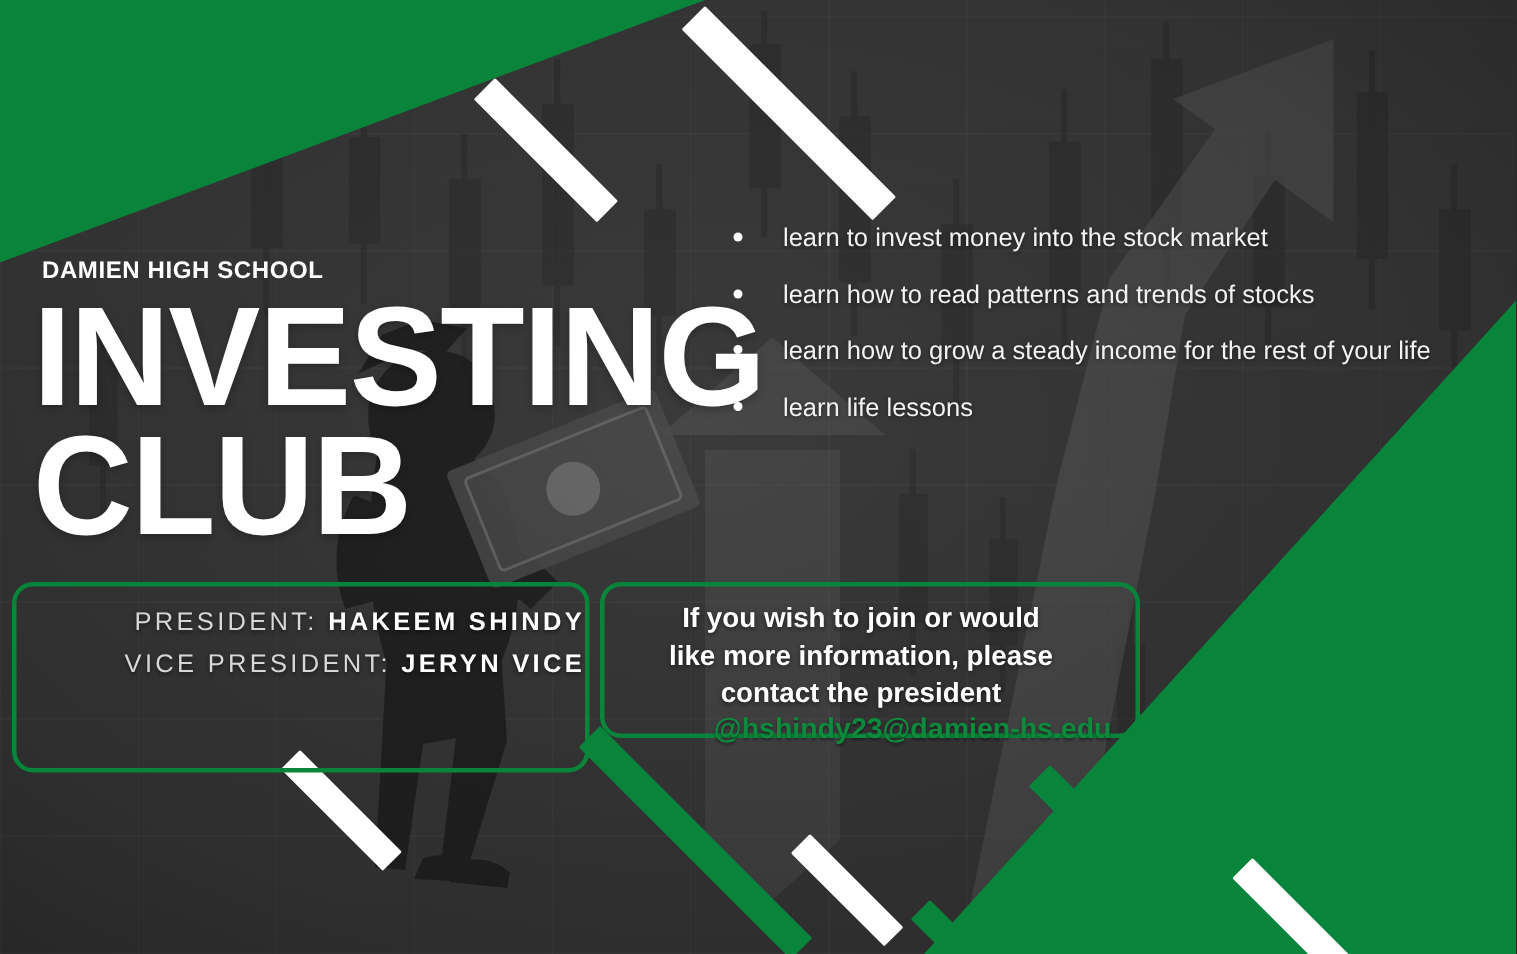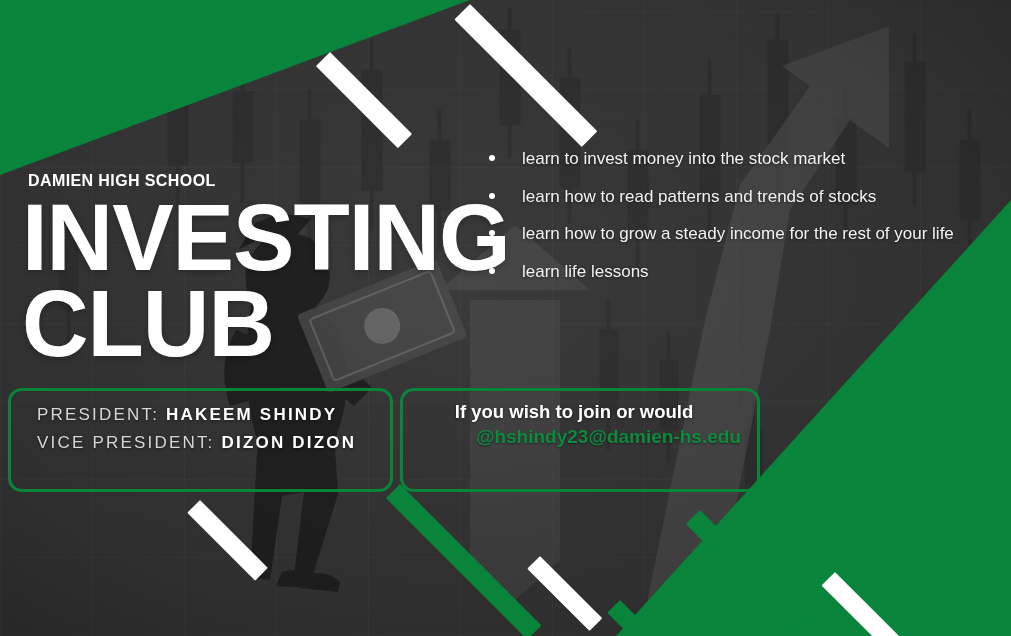--- a/index.html
+++ b/index.html
@@ -96,22 +96,23 @@
   }
 
   
   .card{
     position:absolute;
     border:3px solid var(--green);
     border-radius:14px;
     box-sizing:border-box;
   }
   .card-officers{
-    left:8px;top:388px;width:385px;height:104px;
+    left:8px;top:388px;width:385px;height:127px;
     padding:10px 0 0 26px;
+    text-align:right;
   }
   .officer-row{
     color:#d7d7d7;
     font-size:17px;
     letter-spacing:2.2px;
     line-height:28px;
     white-space:nowrap;
     text-shadow:0 1px 3px rgba(0,0,0,.5);
   }
   .officer-row .nm{color:#ffffff;font-weight:bold;letter-spacing:2.2px;}
@@ -232,23 +233,25 @@
     <ul class="bullets" id="bullet-list">
         <li><span class="dot"></span><span>learn to invest money into the stock market</span></li>
         <li><span class="dot"></span><span>learn how to read patterns and trends of stocks</span></li>
         <li><span class="dot"></span><span>learn how to grow a steady income for the rest of your life</span></li>
         <li><span class="dot"></span><span>learn life lessons</span></li>
       </ul>
 
     <div class="card card-officers">
       <div id="officer-rows">
           <div class="officer-row"><span>PRESIDENT:</span> <span class="nm">HAKEEM SHINDY</span></div>
-          <div class="officer-row"><span>VICE PRESIDENT:</span> <span class="nm">DIZON DIZON</span></div>
+          <div class="officer-row"><span>VICE PRESIDENT:</span> <span class="nm">JERYN VICE</span></div>
         </div>
     </div>
 
     <div class="card card-contact">
       <div class="contact-line">If you wish to join or would</div>
+      <div class="contact-line">like more information, please</div>
+      <div class="contact-line">contact the president</div>
       <div class="contact-email">@hshindy23@damien-hs.edu</div>
     </div>
 
   </div>
 </div>
 
 </body></html>

